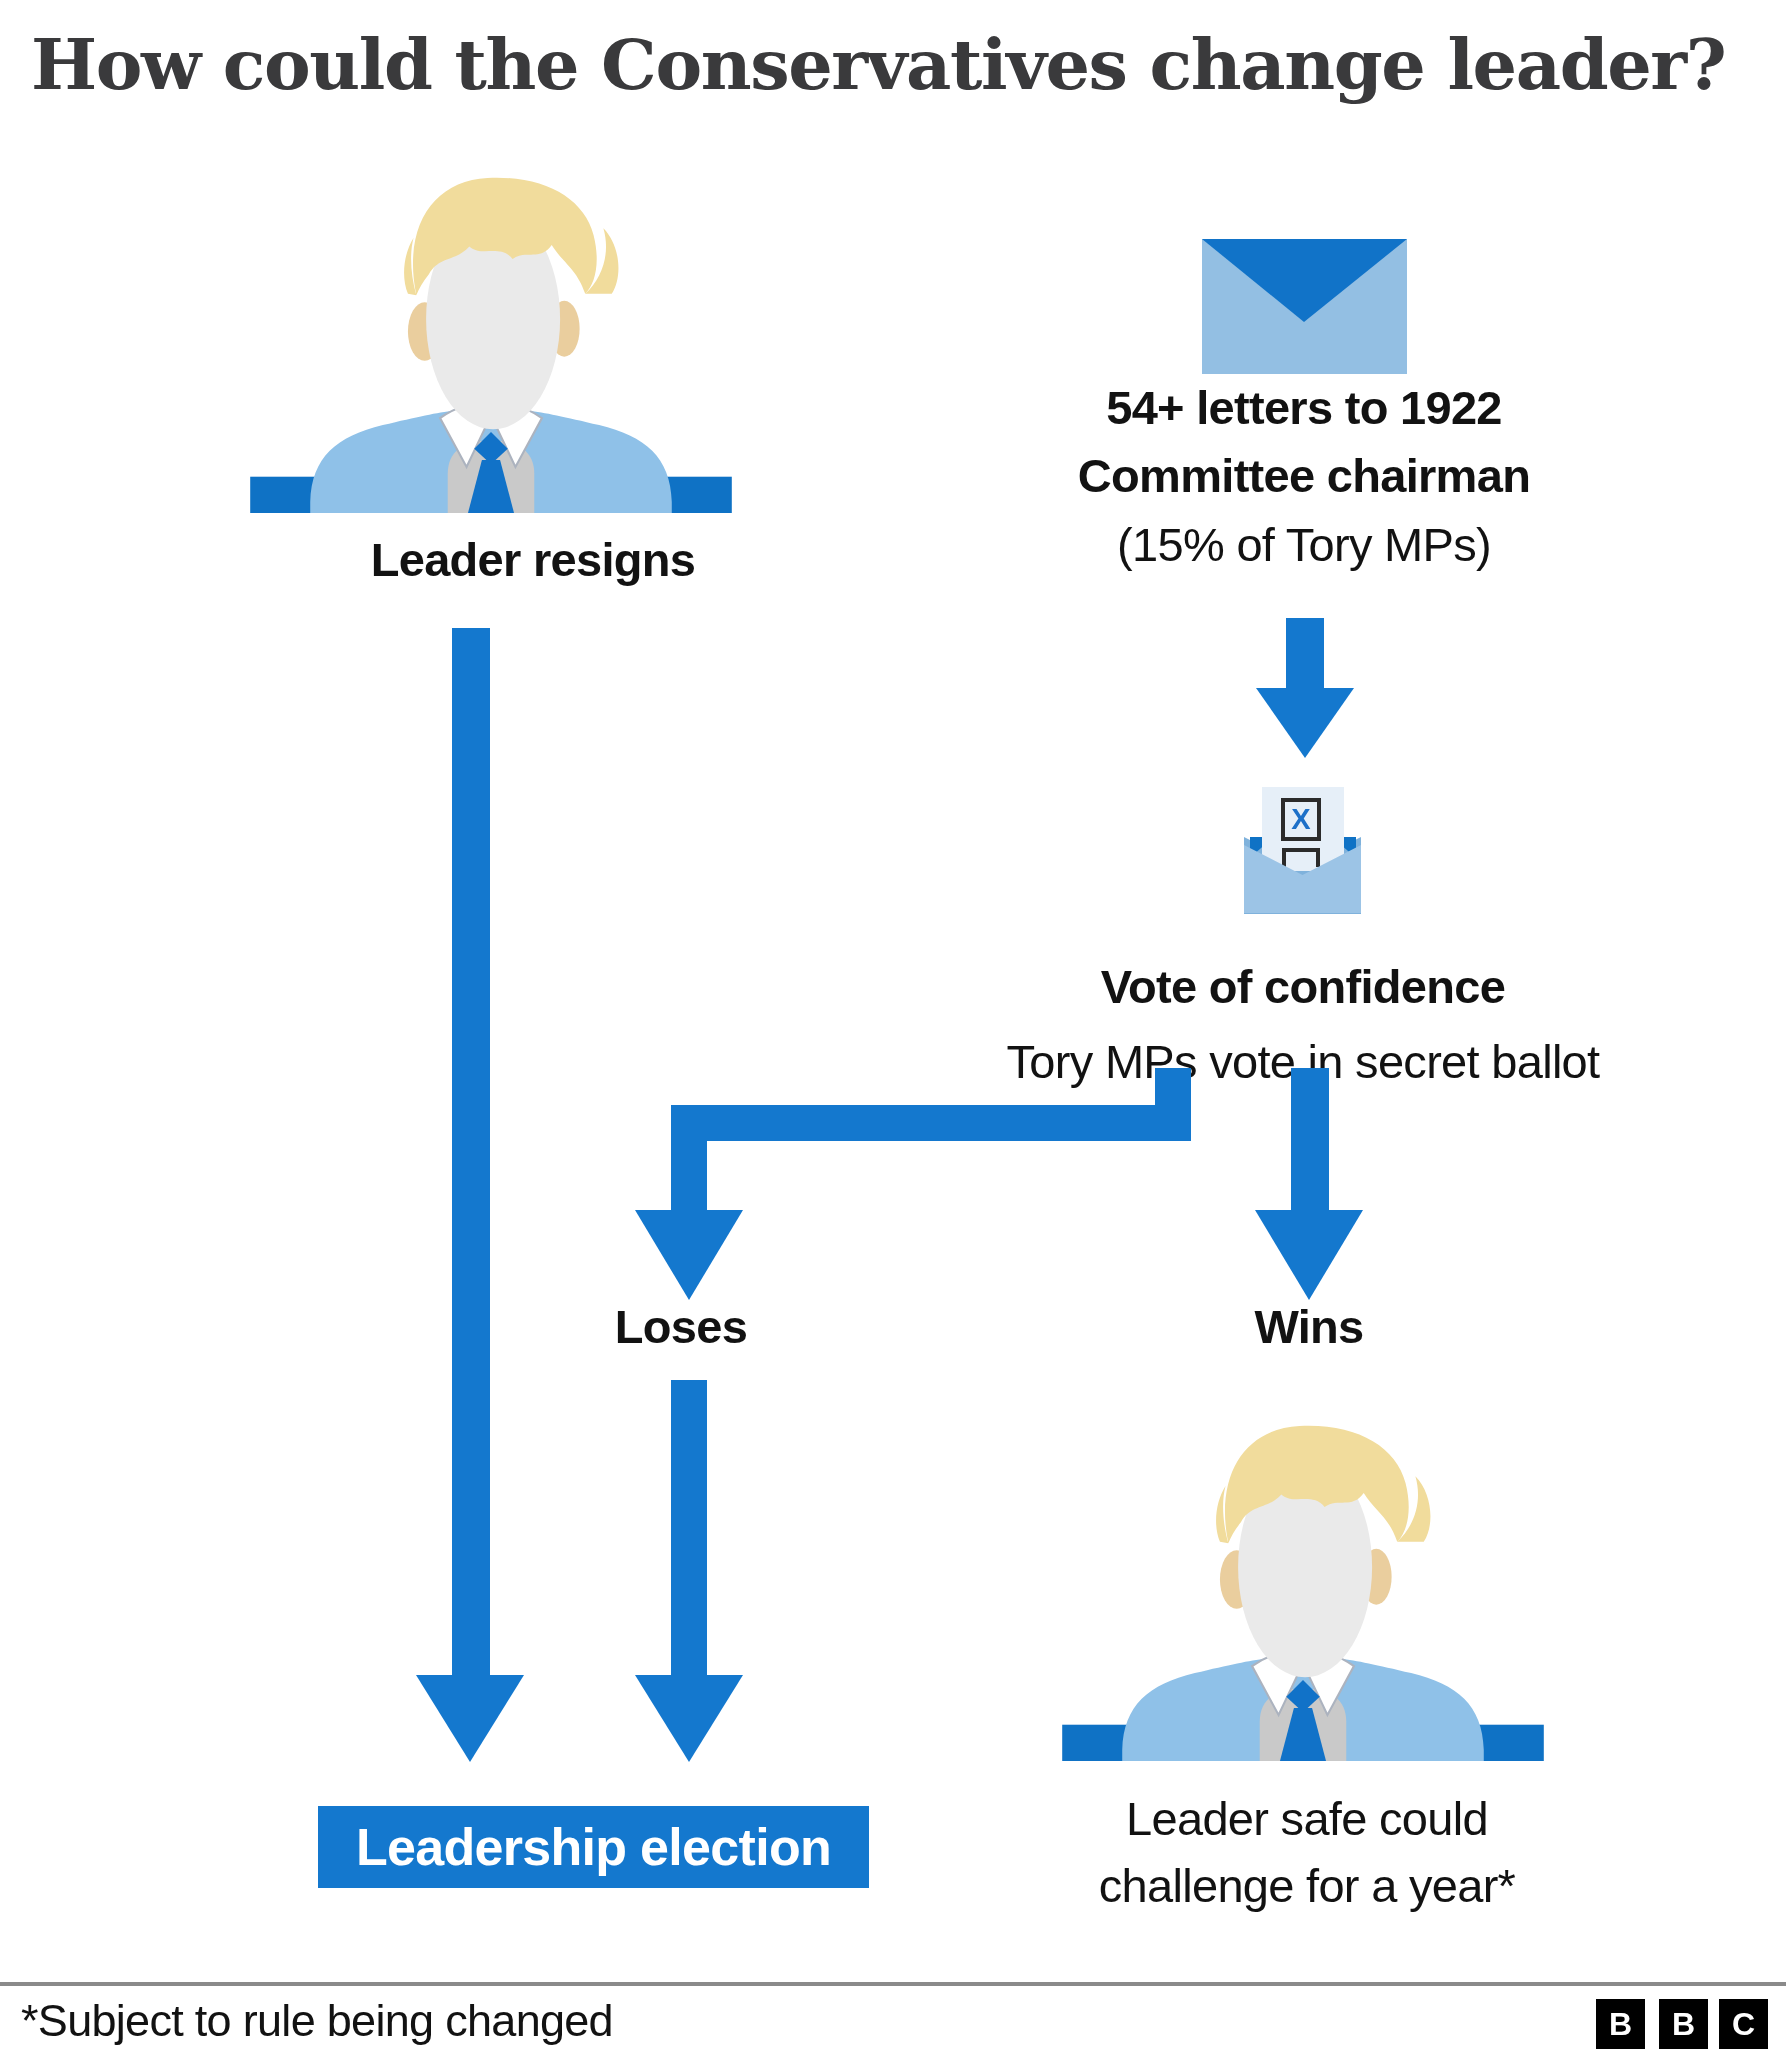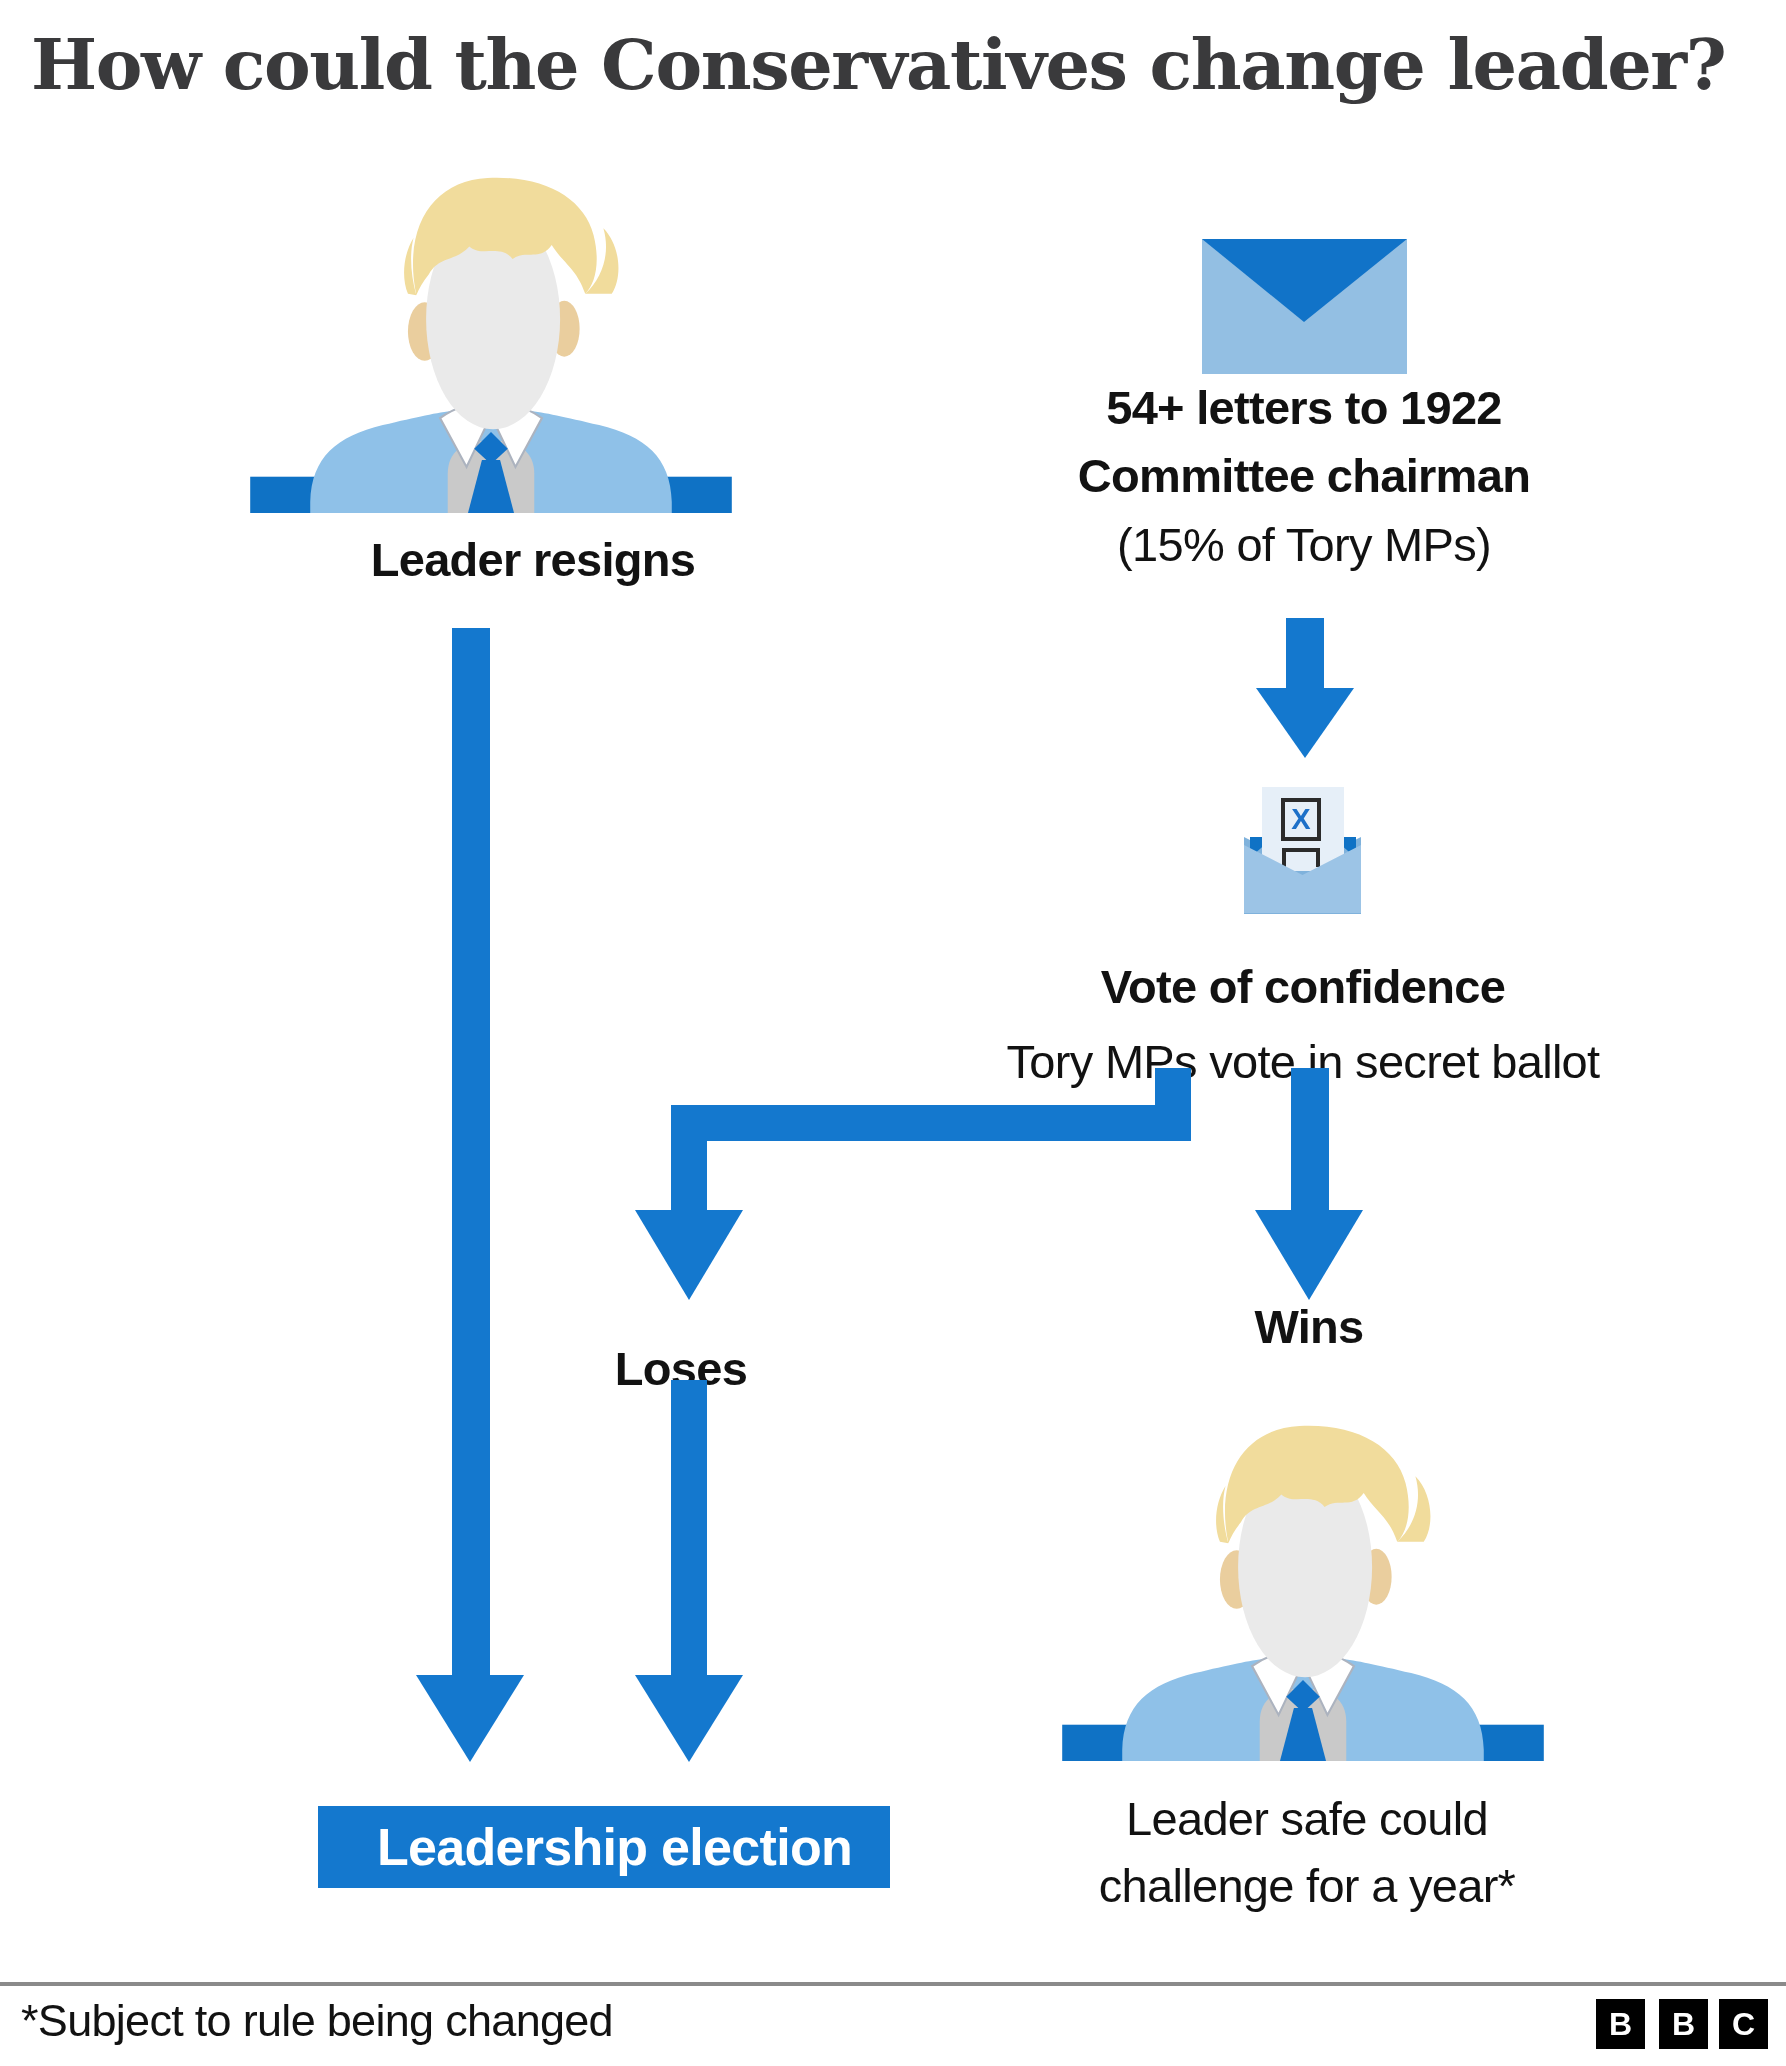--- a/index.html
+++ b/index.html
@@ -51,21 +51,21 @@
   .ballot .tri.l{left:5.6px;clip-path:polygon(0 0,100% 0,0 100%);}
   .ballot .tri.r{left:88px;clip-path:polygon(0 0,100% 0,100% 100%);}
   .ballot .env-front{
     left:0;top:58px;width:117px;height:68px;background:var(--ballot_env_front,#9CC4E6);
     clip-path:polygon(0 0,50% 44%,100% 0,100% 100%,0 100%);z-index:5;
   }
 
   
   .election-box{
     left:318px;top:1806px;width:551px;height:82px;background:var(--accent_blue,#1478CE);
-    display:flex;align-items:center;justify-content:center;padding-left:21px;
+    display:flex;align-items:center;justify-content:center;
   }
   .election-box span{
     color:#ffffff;font-weight:bold;font-size:52px;letter-spacing:-0.7px;white-space:nowrap;
   }
 
   
   .rule{left:0;top:1982px;width:1787px;height:4.2px;background:var(--footer_rule,#8A8A8A);}
   .footnote{left:21px;top:1995px;font-size:45px;letter-spacing:-0.7px;color:var(--text_black,#121212);}
   .bbc-sq{
     width:49px;height:50px;background:#000;top:1999px;
@@ -137,21 +137,21 @@
 <div class="abs ctr label-reg nowrap" style="left:1303px;top:1038px;">Tory MPs vote in secret ballot</div>
 
 <div class="abs shaft" style="left:1155px;top:1068px;width:36px;height:73px;"></div>
 <div class="abs hbar" style="left:671px;top:1105px;width:520px;height:36px;"></div>
 <div class="abs shaft" style="left:671px;top:1105px;width:36px;height:105px;"></div>
 <div class="abs ahead" style="left:635px;top:1210px;border-left:54px solid transparent;border-right:54px solid transparent;border-top:90px solid var(--accent_blue,#1478CE);"></div>
 
 <div class="abs shaft" style="left:1291px;top:1068px;width:38px;height:142px;"></div>
 <div class="abs ahead" style="left:1255px;top:1210px;border-left:54px solid transparent;border-right:54px solid transparent;border-top:90px solid var(--accent_blue,#1478CE);"></div>
 
-<div class="abs ctr label-bold nowrap" style="left:681px;top:1345px;">Loses</div>
+<div class="abs ctr label-bold nowrap" style="left:681px;top:1303px;">Loses</div>
 <div class="abs ctr label-bold nowrap" style="left:1309px;top:1303px;">Wins</div>
 
 <div class="abs shaft" style="left:671px;top:1380px;width:36px;height:295px;"></div>
 <div class="abs ahead" style="left:635px;top:1675px;border-left:54px solid transparent;border-right:54px solid transparent;border-top:87px solid var(--accent_blue,#1478CE);"></div>
 
 <div class="abs election-box">
   <span>Leadership election</span>
 </div>
 
 <svg class="abs person-svg" viewBox="0 0 690 490" style="left:1062px;top:1419px;">

